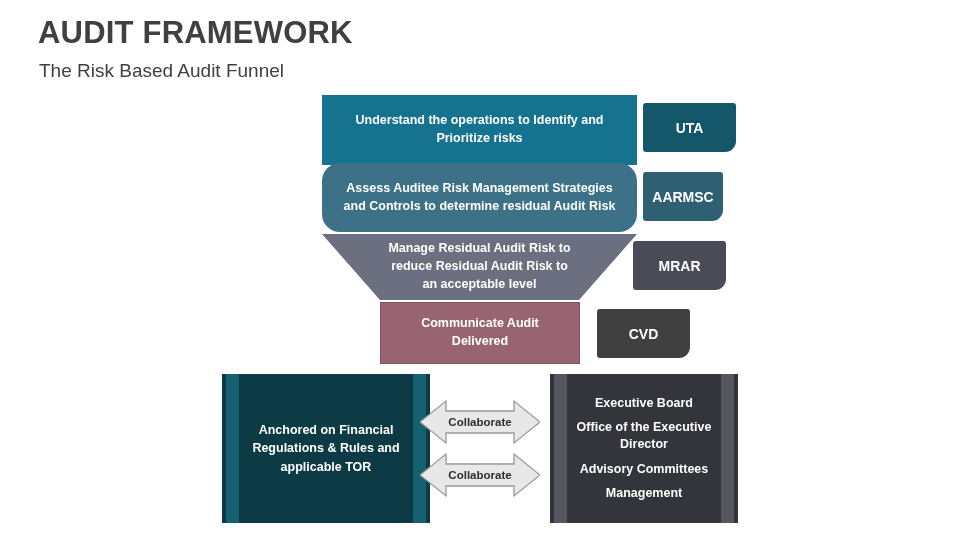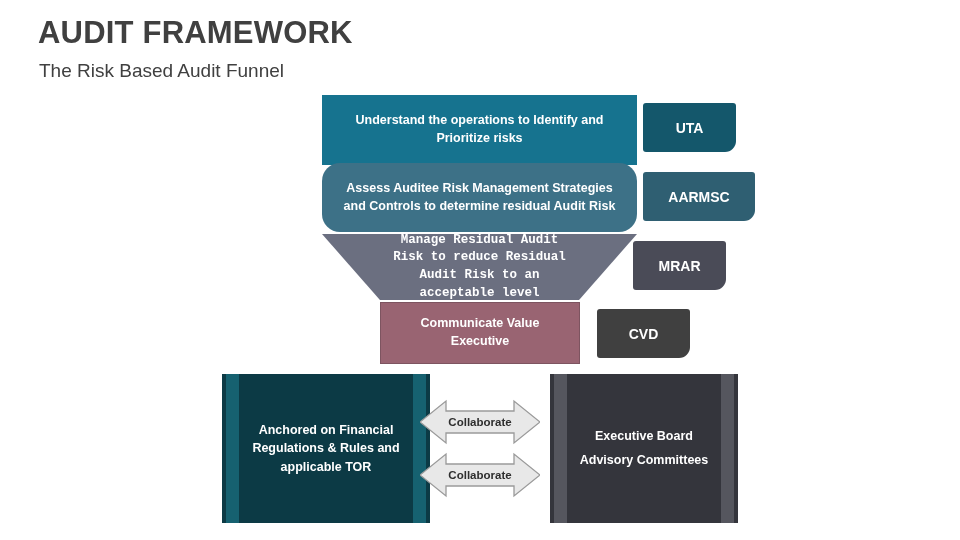--- a/index.html
+++ b/index.html
@@ -70,21 +70,20 @@
   
   #funnel-band-3 {
     left: 322px;
     top: 234px;
     width: 315px;
     height: 66px;
     background: #6b6f80;
     clip-path: polygon(0% 0%, 100% 0%, 81.6% 100%, 18.4% 100%);
     padding: 14px 62px;
     font-size: 12.5px;
-    font-family: Liberation Mono, monospace;
   }
 
   #funnel-band-4 {
     left: 380px;
     top: 302px;
     width: 200px;
     height: 62px;
     background: #996472;
     border: 1px solid #7d5460;
   }
@@ -104,21 +103,21 @@
   #badge-uta {
     left: 643px;
     top: 103px;
     width: 93px;
     height: 49px;
     background: #14576b;
   }
   #badge-aarmsc {
     left: 643px;
     top: 172px;
-    width: 112px;
+    width: 80px;
     height: 49px;
     background: #2f5f72;
   }
   #badge-mrar {
     left: 633px;
     top: 241px;
     width: 93px;
     height: 49px;
     background: #4a4b57;
   }
@@ -219,42 +218,44 @@
 
 <div id="slide-title">AUDIT FRAMEWORK</div>
 <div id="slide-subtitle">The Risk Based Audit Funnel</div>
 
 <div class="funnel-band" id="funnel-band-1">Understand the operations to Identify and Prioritize risks</div>
 
 <div class="funnel-band" id="funnel-band-2">Assess Auditee Risk Management Strategies and Controls to determine residual Audit Risk</div>
 
 <div class="funnel-band" id="funnel-band-3">Manage Residual Audit Risk to reduce Residual Audit Risk to an acceptable level</div>
 
-<div class="funnel-band" id="funnel-band-4">Communicate Value Executive</div>
+<div class="funnel-band" id="funnel-band-4">Communicate Audit Delivered</div>
 
 <div class="badge" id="badge-uta">UTA</div>
 
 <div class="badge" id="badge-aarmsc">AARMSC</div>
 
 <div class="badge" id="badge-mrar">MRAR</div>
 
 <div class="badge" id="badge-cvd">CVD</div>
 
 <div id="anchored-box">
   <div class="stripe left"></div>
   <div class="stripe right"></div>
   <div class="box-text">Anchored on Financial Regulations &amp; Rules and applicable TOR</div>
 </div>
 
 <div id="governance-box">
   <div class="stripe left"></div>
   <div class="stripe right"></div>
   <div id="governance-list">
     <div class="gov-item">Executive Board</div>
+    <div class="gov-item">Office of the Executive Director</div>
     <div class="gov-item">Advisory Committees</div>
+    <div class="gov-item">Management</div>
   </div>
 </div>
 
 <div class="collab-arrow" id="collab-arrow-1">
   <svg viewBox="0 0 120 46" xmlns="http://www.w3.org/2000/svg">
     <polygon points="0,23 26,2 26,12 94,12 94,2 120,23 94,44 94,34 26,34 26,44" fill="#e8e8e8" stroke="#9a9a9a" stroke-width="1.3"></polygon>
   </svg>
   <div class="collab-label">Collaborate</div>
 </div>
 

